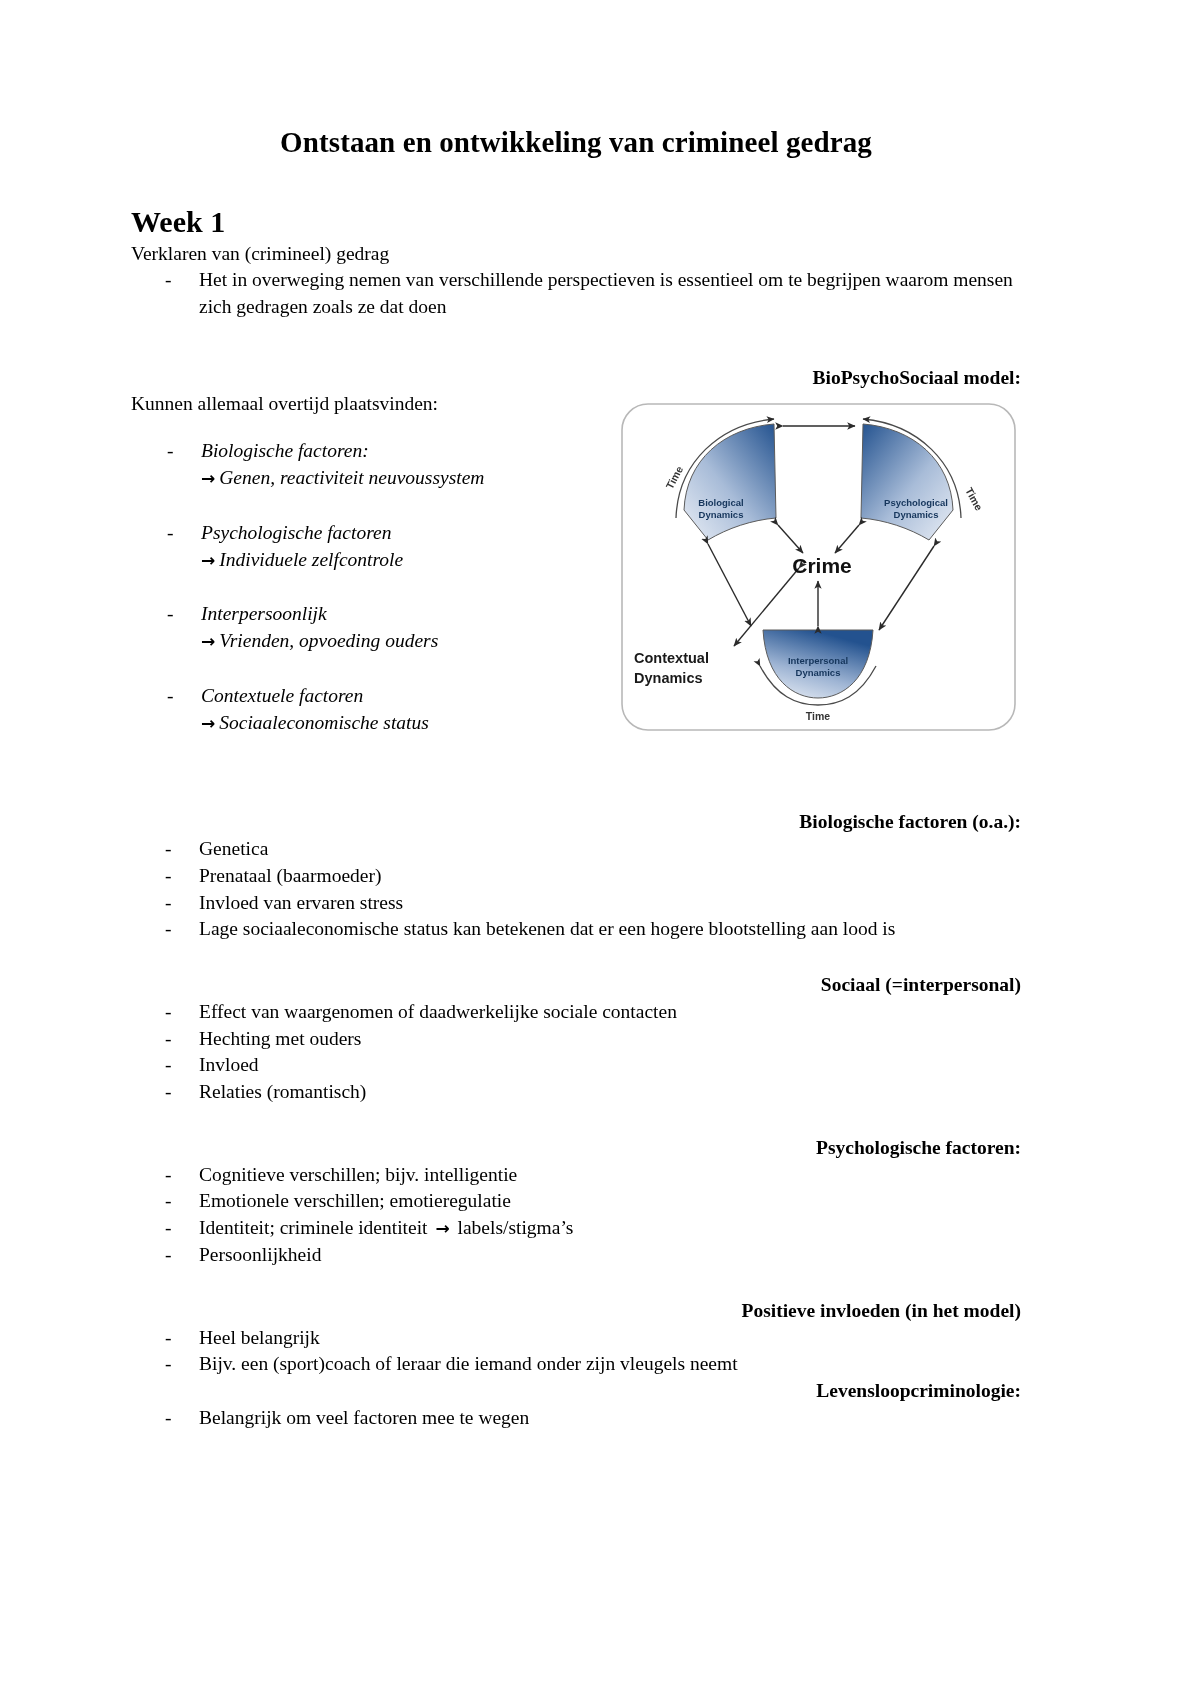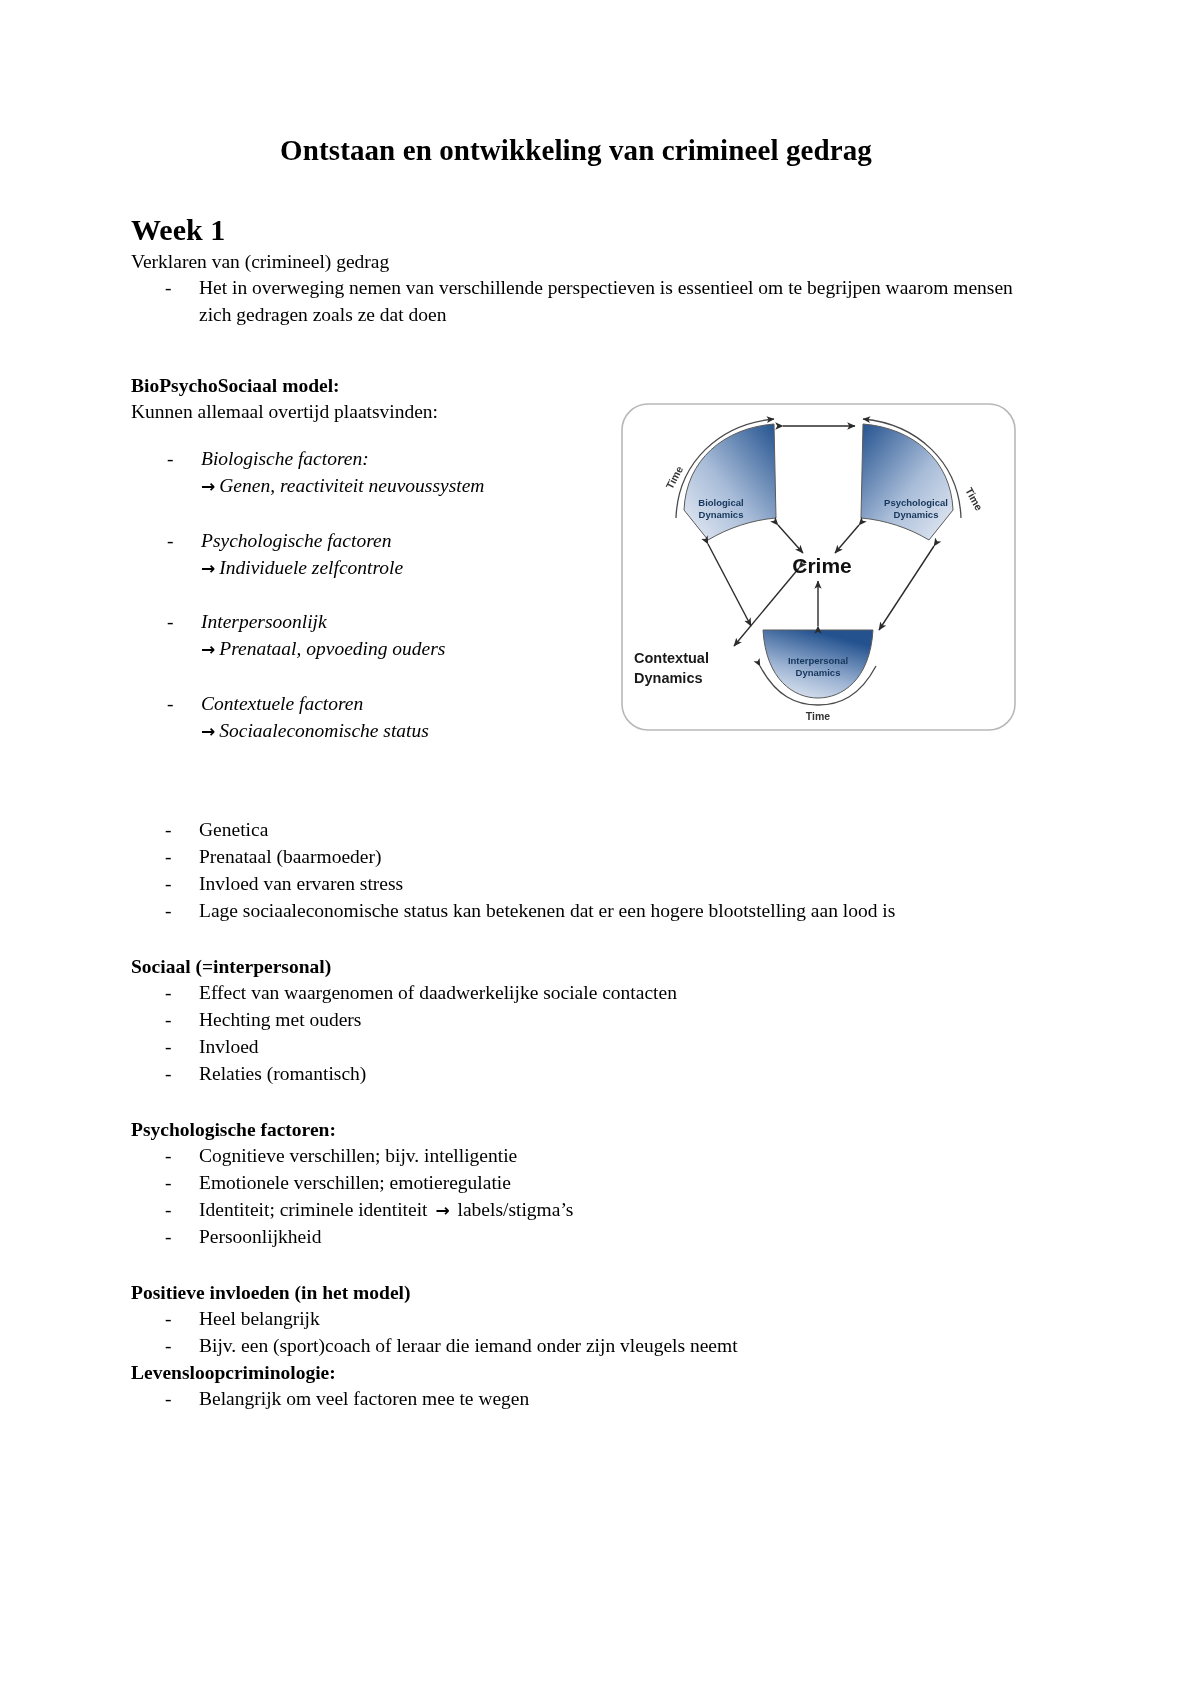--- a/index.html
+++ b/index.html
@@ -23,34 +23,35 @@
     top: 118px;
     width: 890px;
   }
 
   
   .doc-title {
     font-size: 29px;
     font-weight: bold;
     text-align: center;
     letter-spacing: 0.1px;
-    margin: 16px 0 0 0;
+    margin: 8px 0 0 0;
     line-height: 1.15;
   }
   .h-week {
     font-size: 30px;
     font-weight: bold;
     margin: 0;
     line-height: 1.25;
   }
   .h-sec {
     font-size: 19.5px;
     font-weight: bold;
     margin: 0;
     line-height: 1.35;
+    text-align: right;
   }
   .p-line {
     font-size: 19.5px;
     margin: 0;
     line-height: 1.36;
   }
   .spacer-lg { height: 44px; }
   .spacer-md { height: 29px; }
   .spacer-sm { height: 19px; }
 
@@ -147,31 +148,32 @@
       <li>
         <span>Biologische factoren:</span>
         <span class="sub-arrow"><span class="arrow-glyph">→</span><span>Genen, reactiviteit neuvoussystem</span></span>
       </li>
       <li>
         <span>Psychologische factoren</span>
         <span class="sub-arrow"><span class="arrow-glyph">→</span><span>Individuele zelfcontrole</span></span>
       </li>
       <li>
         <span>Interpersoonlijk</span>
-        <span class="sub-arrow"><span class="arrow-glyph">→</span><span>Prenataal, opvoeding ouders</span></span>
+        <span class="sub-arrow"><span class="arrow-glyph">→</span><span>Vrienden, opvoeding ouders</span></span>
       </li>
       <li>
         <span>Contextuele factoren</span>
         <span class="sub-arrow"><span class="arrow-glyph">→</span><span>Sociaaleconomische status</span></span>
       </li>
     </ul>
 
     <div class="spacer-lg"></div>
     <div class="spacer-md"></div>
 
+    <h2 class="h-sec">Biologische factoren (o.a.):</h2>
     <ul class="dash">
       <li>Genetica</li>
       <li>Prenataal (baarmoeder)</li>
       <li>Invloed van ervaren stress</li>
       <li>Lage sociaaleconomische status kan betekenen dat er een hogere blootstelling aan lood is</li>
     </ul>
 
     <div class="spacer-md"></div>
 
     <h2 class="h-sec">Sociaal (=interpersonal)</h2>

